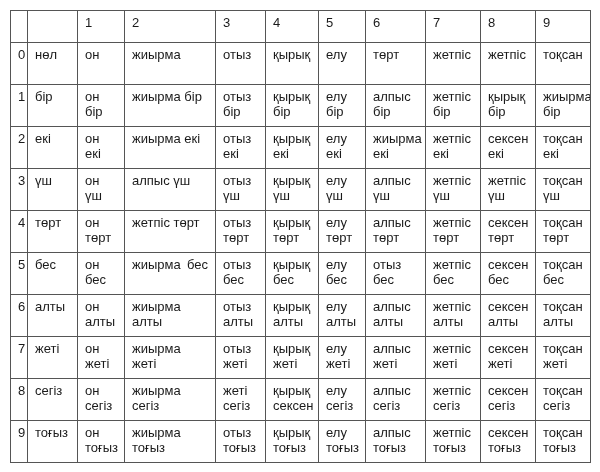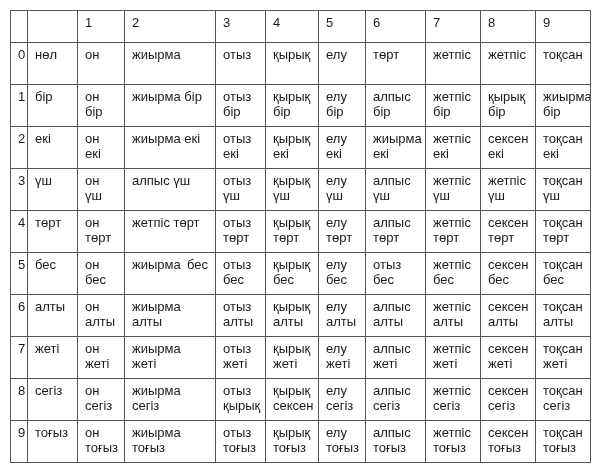--- a/index.html
+++ b/index.html
@@ -210,21 +210,21 @@
         <td>жетпіс жеті</td>
         <td>сексен жеті</td>
         <td>тоқсан жеті</td>
       </tr>
 
       <tr>
         <td class="rowhead-cell">8</td>
         <td>сегіз</td>
         <td>он сегіз</td>
         <td>жиырма сегіз</td>
-        <td>отыз қырық</td>
+        <td>жеті сегіз</td>
         <td>қырық сексен</td>
         <td>елу сегіз</td>
         <td>алпыс сегіз</td>
         <td>жетпіс сегіз</td>
         <td>сексен сегіз</td>
         <td>тоқсан сегіз</td>
       </tr>
 
       <tr>
         <td class="rowhead-cell">9</td>

